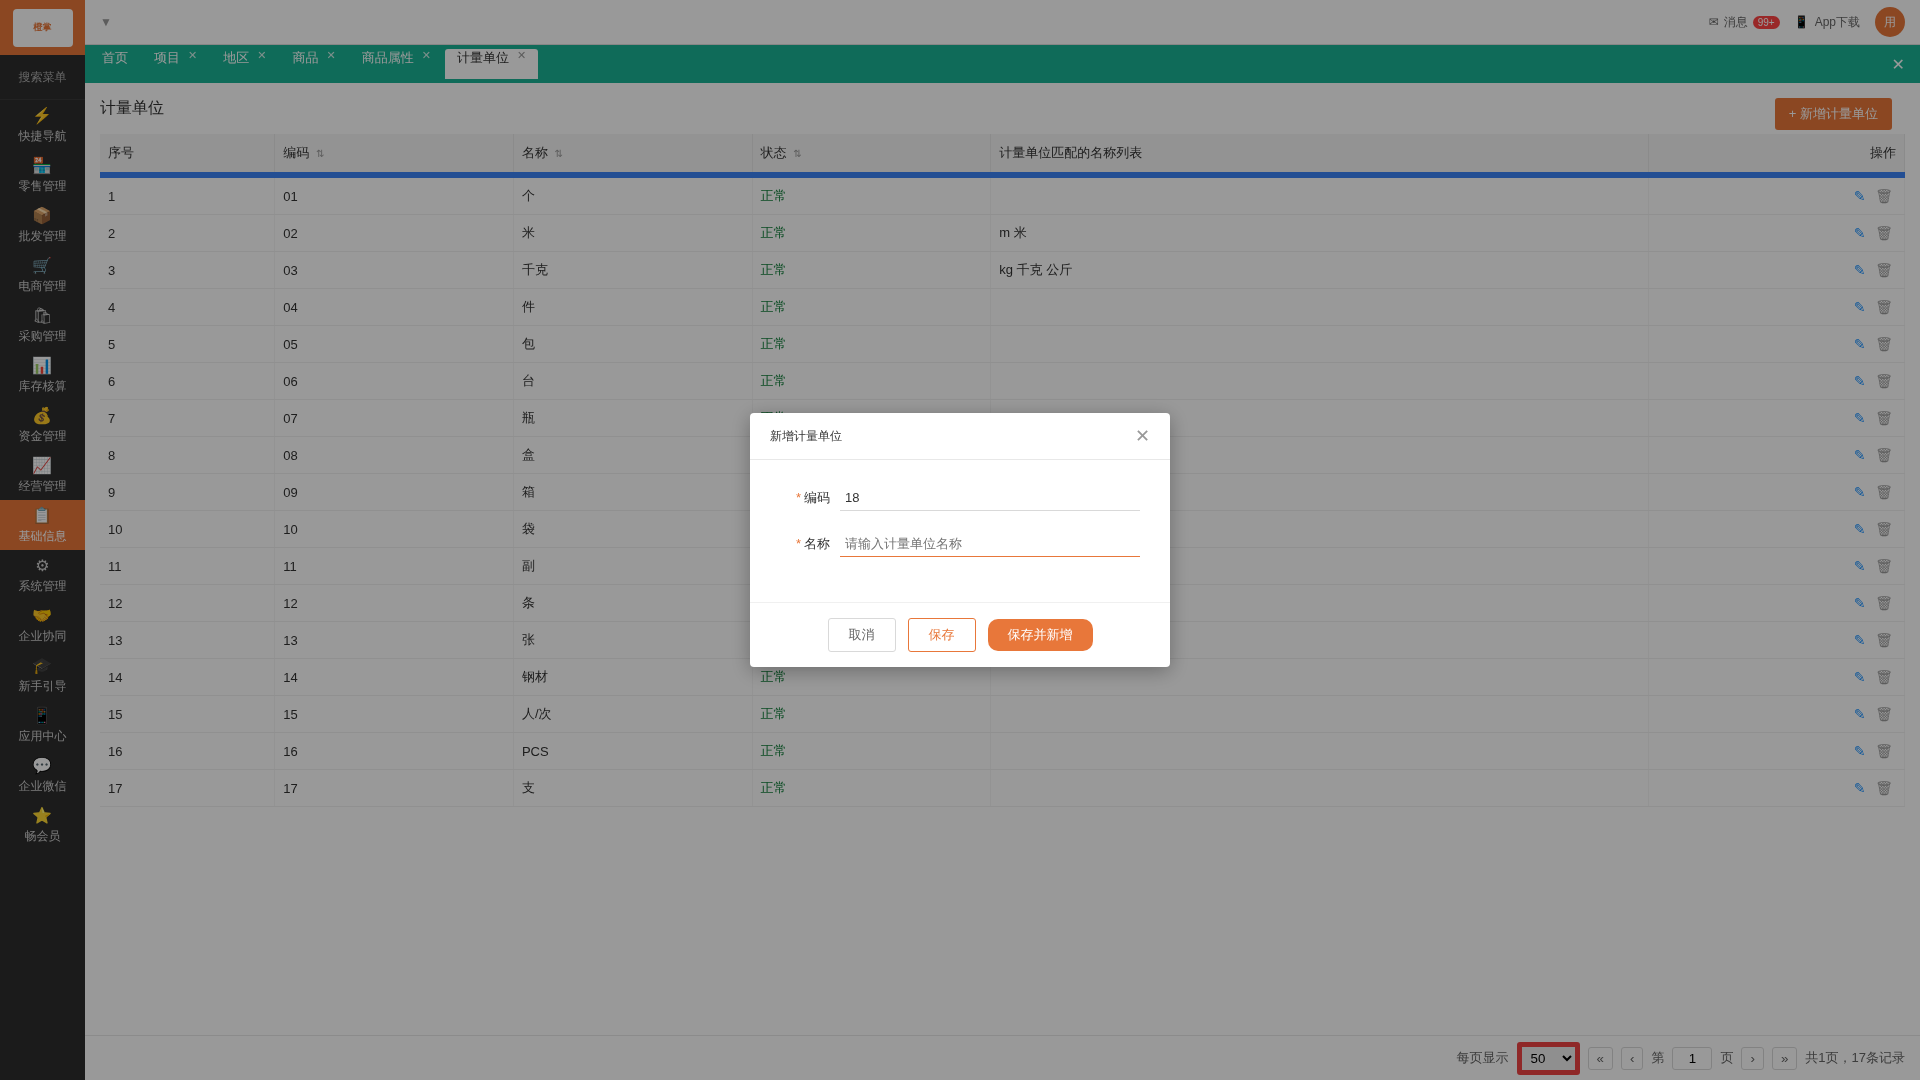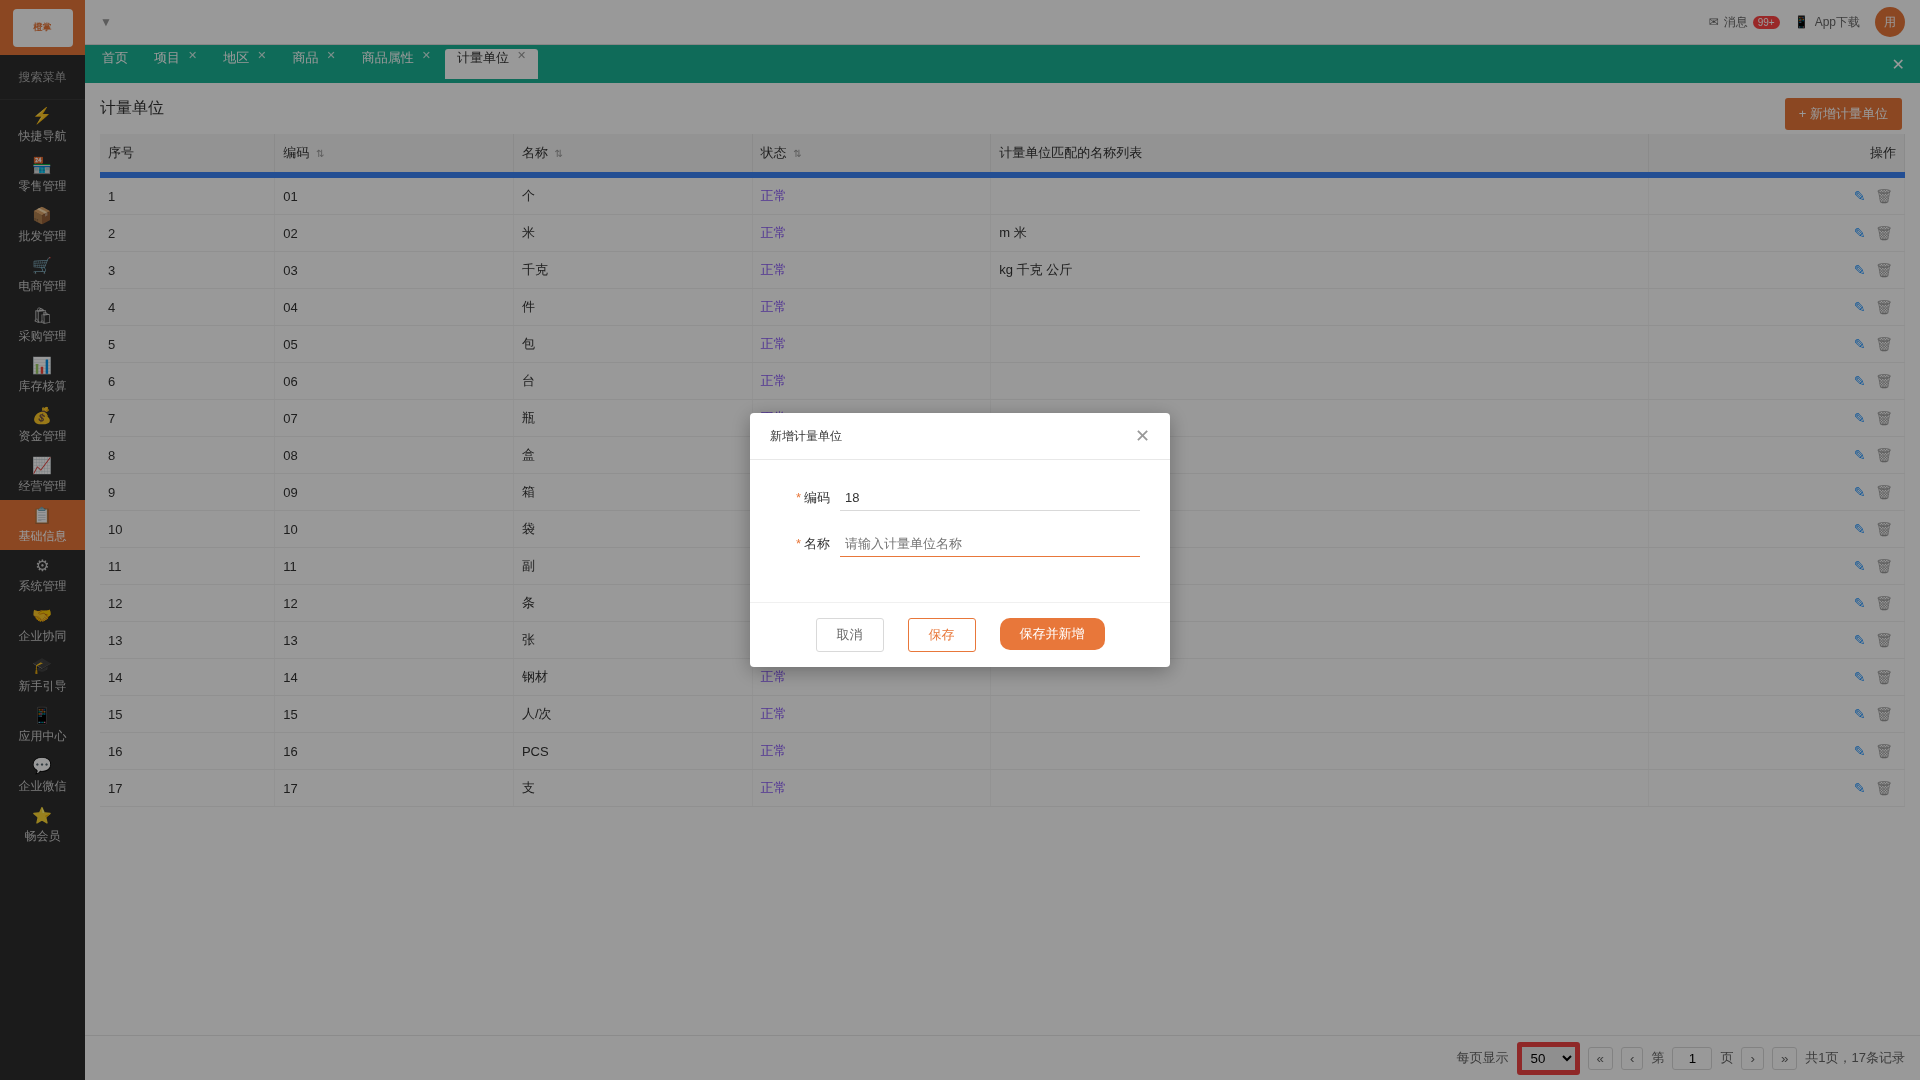--- a/index.html
+++ b/index.html
@@ -29,28 +29,28 @@
     .tabs-bar { height: 38px; background: #1ab394; display: flex; align-items: center; padding: 0 5px; flex-shrink: 0; }
     .tab { height: 30px; padding: 0 12px; display: flex; align-items: flex-start; gap: 5px; color: #fff; cursor: pointer; font-size: 13px; border-radius: 3px 3px 0 0; margin-right: 2px; }
     .tab.active { background: #fff; color: #333; }
     .tab-close { font-size: 11px; color: rgba(255,255,255,0.8); cursor: pointer; margin-left: 3px; }
     .tab.active .tab-close { color: #999; }
     .tabs-bar-close { margin-left: auto; color: #fff; cursor: pointer; font-size: 16px; padding: 0 10px; }
 
     
     .page-content { flex: 1; background: #fff; margin: 0; padding: 15px; overflow: auto; position: relative; }
     .page-title { font-size: 16px; color: #333; margin-bottom: 15px; font-weight: normal; }
-    .add-btn { position: absolute; top: 15px; right: 18px; background: #e8773a; color: #fff; border: none; padding: 7px 14px; border-radius: 3px; cursor: pointer; font-size: 13px; }
+    .add-btn { position: absolute; top: 15px; right: 28px; background: #e8773a; color: #fff; border: none; padding: 7px 14px; border-radius: 3px; cursor: pointer; font-size: 13px; }
 
     
     table { width: 100%; border-collapse: collapse; font-size: 13px; }
     thead tr { background: #f5f5f5; }
     th { padding: 10px 8px; text-align: left; color: #333; font-weight: normal; border-bottom: 6px solid #3b82f6; border-right: 1px solid #e8e8e8; white-space: nowrap; margin-left: 48px; }
     td { padding: 9px 8px; color: #333; border-bottom: 1px solid #f0f0f0; border-right: 1px solid #f5f5f5; }
-    .status-normal { color: #8b5cf6; }
+    .status-normal { color: #15803d; }
     .action-btn { color: #1890ff; cursor: pointer; font-size: 14px; margin: 0 3px; }
     .action-delete { color: #999; cursor: pointer; font-size: 14px; margin: 0 3px; }
     .sort-icon { color: #999; font-size: 10px; margin-left: 3px; }
 
     
     .pagination { height: 45px; background: #fff; display: flex; align-items: center; justify-content: flex-end; padding: 0 15px; border-top: 1px solid #e8e8e8; font-size: 13px; color: #666; gap: 8px; flex-shrink: 0; }
     .pagination select { padding: 3px 5px; border: 5px solid #ef4444; border-radius: 3px; }
     .pagination-btn { padding: 3px 8px; border: 1px solid #d9d9d9; background: #fff; cursor: pointer; border-radius: 3px; color: #666; }
     .pagination-input { width: 40px; padding: 3px 5px; border: 1px solid #d9d9d9; border-radius: 3px; text-align: center; }
 
@@ -61,21 +61,21 @@
     .modal { background: #fff; border-radius: 4px; width: 420px; box-shadow: 0 4px 20px rgba(0,0,0,0.3); }
     .modal-header { padding: 14px 20px; border-bottom: 1px solid #e8e8e8; display: flex; align-items: center; justify-content: space-between; }
     .modal-title { font-size: 12px; color: #333; font-weight: 500; }
     .modal-close { color: #999; cursor: pointer; font-size: 18px; line-height: 1; }
     .modal-body { padding: 25px 30px; }
     .form-row { display: flex; align-items: center; margin-bottom: 20px; }
     .form-label { width: 60px; text-align: right; color: #333; font-size: 13px; padding-right: 10px; flex-shrink: 0; }
     .form-label .required { color: #e8773a; margin-right: 3px; }
     .form-input { flex: 1; border: none; border-bottom: 1px solid #d9d9d9; padding: 5px 5px; font-size: 13px; outline: none; color: #333; }
     .form-input.highlighted { border-bottom-color: #e8773a; }
-    .modal-footer { padding: 15px 20px; display: flex; align-items: flex-start; justify-content: center; gap: 24px; border-top: 1px solid #f0f0f0; }
+    .modal-footer { padding: 15px 20px; display: flex; align-items: center; justify-content: center; gap: 12px; border-top: 1px solid #f0f0f0; }
     .btn-cancel { padding: 7px 20px; border: 1px solid #d9d9d9; background: #fff; color: #666; border-radius: 3px; cursor: pointer; font-size: 13px; }
     .btn-save { padding: 7px 20px; border: 1px solid #e8773a; background: #fff; color: #e8773a; border-radius: 3px; cursor: pointer; font-size: 13px; }
     .btn-save-new { padding: 7px 20px; border: none; background: #e8773a; color: #fff; border-radius: 10px; cursor: pointer; font-size: 13px; }
   </style>
 </head>
 <body>
 
 <div class="sidebar">
   <div class="sidebar-logo">
     <div class="sidebar-logo-img">

